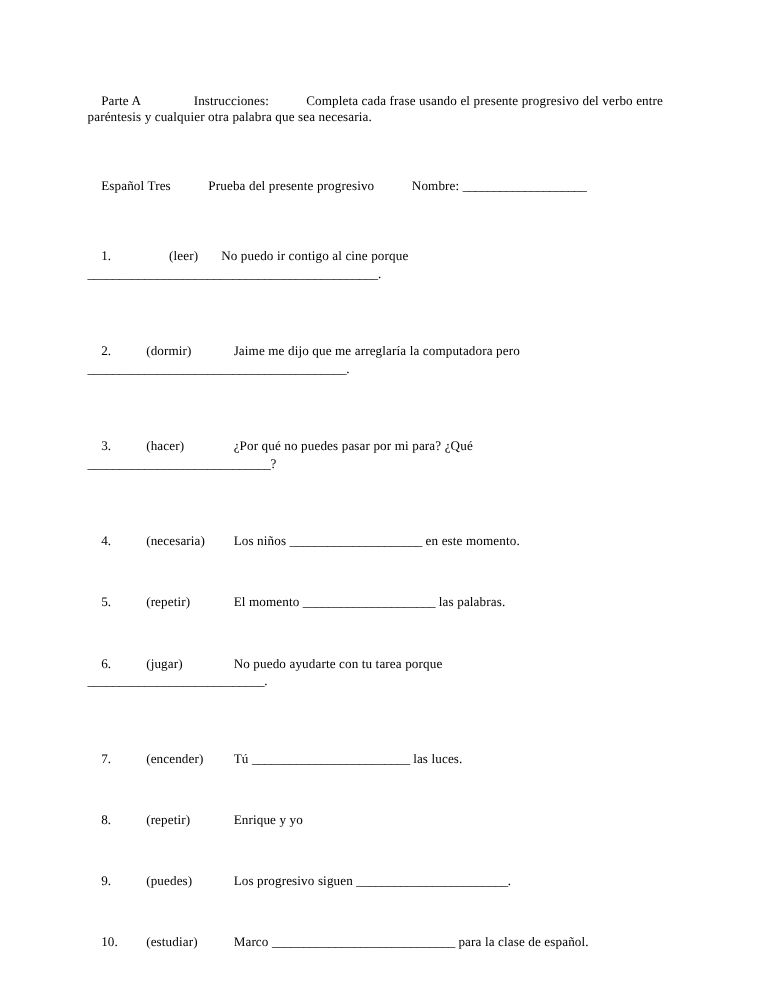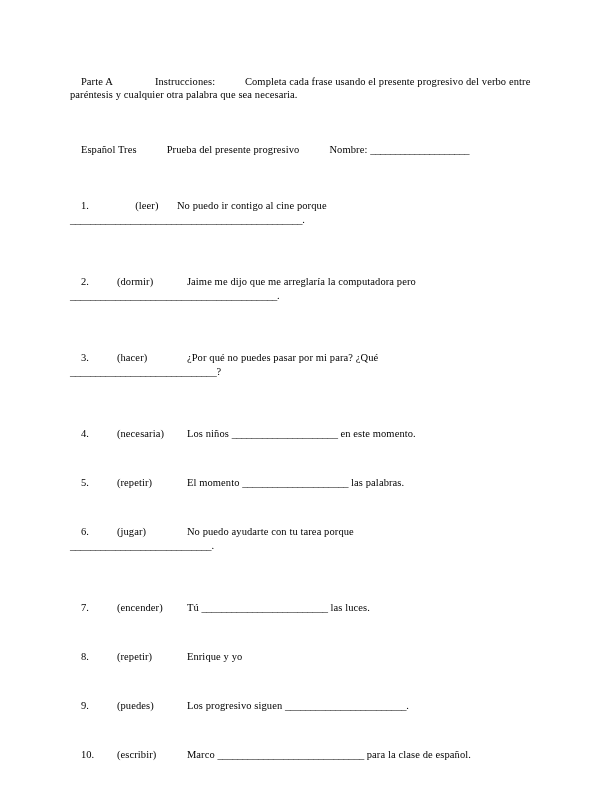--- a/index.html
+++ b/index.html
@@ -115,16 +115,16 @@
 
   <div class="line item">
     <span class="num">8.</span><span class="tab-sm"></span><span class="verb-wide">(repetir)</span><span>Enrique y yo</span>
   </div>
 
   <div class="line item">
     <span class="num">9.</span><span class="tab-sm"></span><span class="verb-wide">(puedes)</span><span>Los progresivo siguen</span> <span class="blank">________________________</span><span>.</span>
   </div>
 
   <div class="line item">
-    <span class="num">10.</span><span class="tab-sm"></span><span class="verb-wide">(escribir)</span><span>Marco</span> <span class="blank">_____________________________</span> <span>para la clase de español.</span>
+    <span class="num">10.</span><span class="tab-sm"></span><span class="verb-wide">(estudiar)</span><span>Marco</span> <span class="blank">_____________________________</span> <span>para la clase de español.</span>
   </div>
 
 </div>
 
 </body></html>

